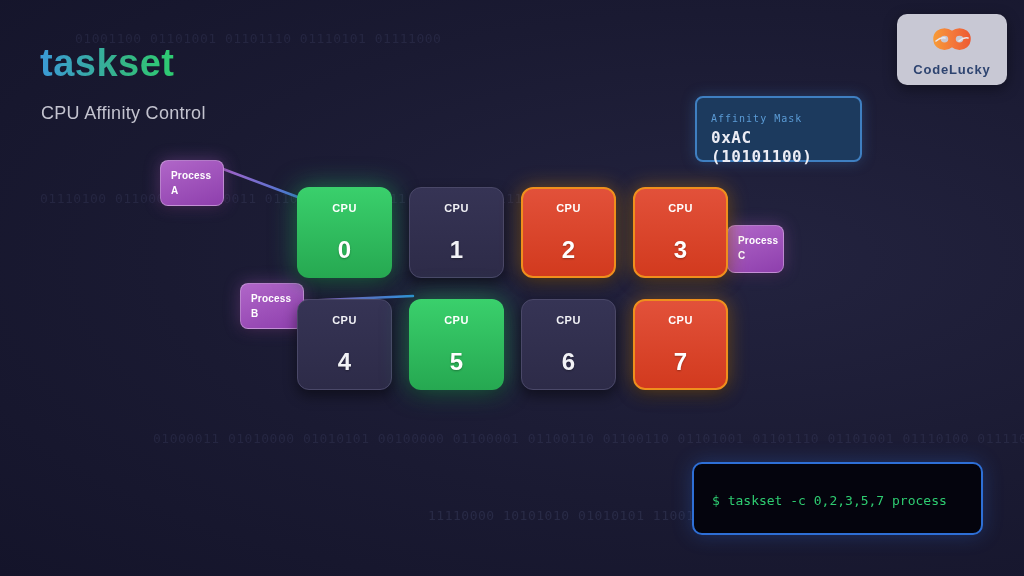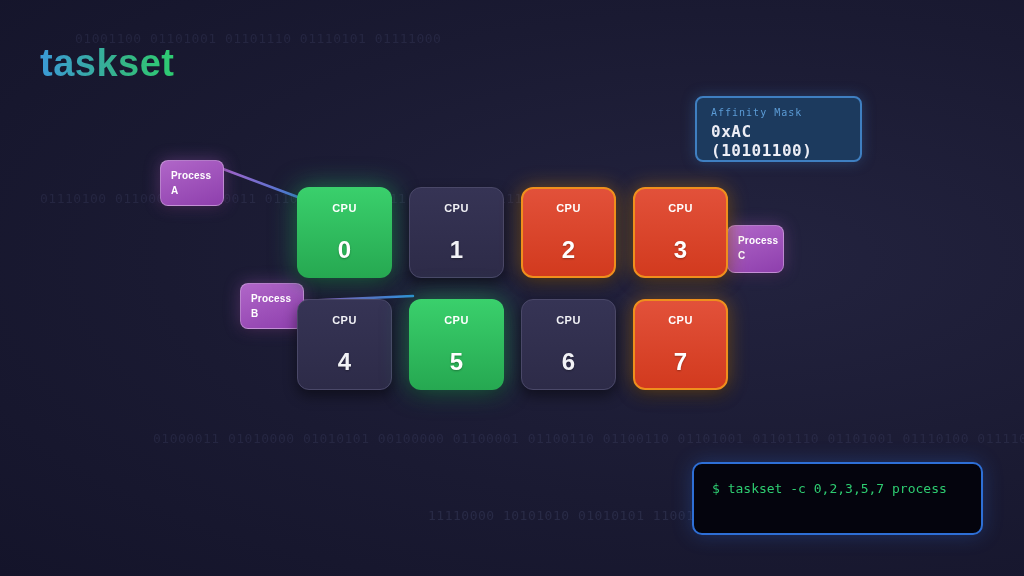--- a/index.html
+++ b/index.html
@@ -57,21 +57,21 @@
   }
 
   
   .affinity-card {
     position: absolute; left: 695px; top: 96px;
     width: 167px; height: 66px;
     background: #1c3a5e;
     border: 2px solid #3f7fc1;
     border-radius: 8px;
     box-shadow: 0 0 14px rgba(58,127,193,0.35);
-    padding: 9px 14px;
+    padding: 15px 14px;
     z-index: 2;
   }
   .affinity-label {
     font-family: "DejaVu Sans Mono", monospace;
     font-size: 10px; color: #5b9bd5; letter-spacing: 1px;
   }
   .affinity-value {
     font-family: "DejaVu Sans Mono", monospace;
     font-size: 16px; font-weight: bold; color: #ecedf5;
     margin-top: 4px; letter-spacing: 0.5px;
@@ -134,41 +134,59 @@
   }
 
   
   .terminal-card {
     position: absolute; left: 692px; top: 462px;
     width: 291px; height: 73px;
     background: #04040d;
     border: 2px solid #2e6fd6;
     border-radius: 10px;
     box-shadow: 0 0 20px rgba(46,108,214,0.3);
-    padding: 14px 18px;
+    padding: 26px 18px;
     z-index: 2;
   }
   .terminal-line {
     font-family: "DejaVu Sans Mono", monospace;
     font-size: 13px; color: #2ecc71; line-height: 21px;
     white-space: pre;
   }
 </style>
 </head>
 <body>
 
 <div class="stage">
 
   <div class="binary" id="bin-0">01001100 01101001 01101110 01110101 01111000</div>
   <div class="binary" id="bin-1">01110100 01100001 01110011 01101011 01110011 01100101 01110100</div>
   <div class="binary" id="bin-2">01000011 01010000 01010101 00100000 01100001 01100110 01100110 01101001 01101110 01101001 01110100 01111001</div>
   <div class="binary" id="bin-3">11110000 10101010 01010101 11001100</div>
 
   <h1 class="title">taskset</h1>
-
+  <p class="subtitle">CPU Affinity Control</p>
+
+  <div class="logo-card">
+    <span>
+      <svg width="62" height="34" viewBox="0 0 62 34">
+        <defs>
+          <linearGradient id="infGrad" x1="0" y1="0" x2="62" y2="0" gradientUnits="userSpaceOnUse">
+            <stop offset="0" stop-color="#f9b233"></stop>
+            <stop offset="0.5" stop-color="#f4793b"></stop>
+            <stop offset="1" stop-color="#e8452c"></stop>
+          </linearGradient>
+        </defs>
+        <path d="M31,17 C31,7.5 16,7.5 16,17 C16,26.5 31,26.5 31,17 C31,7.5 46,7.5 46,17 C46,26.5 31,26.5 31,17 Z" fill="none" stroke="url(#infGrad)" stroke-width="7.5" stroke-linecap="round"></path>
+        <path d="M15 19 q5 -4 9 -3" fill="none" stroke="#e9e9ef" stroke-width="1.6" stroke-linecap="round"></path>
+        <path d="M38 19 q5 -4 9 -3" fill="none" stroke="#e9e9ef" stroke-width="1.6" stroke-linecap="round"></path>
+      </svg>
+    </span>
+    <span class="logo-text">CodeLucky</span>
+  </div>
 
   <div class="affinity-card">
     <div class="affinity-label">Affinity Mask</div>
     <div class="affinity-value">0xAC (10101100)</div>
   </div>
 
   <svg class="connectors" width="1024" height="576">
     <defs>
       <linearGradient id="lineGradA" x1="223" y1="169" x2="303" y2="199" gradientUnits="userSpaceOnUse">
         <stop offset="0" stop-color="#a463c8"></stop>

